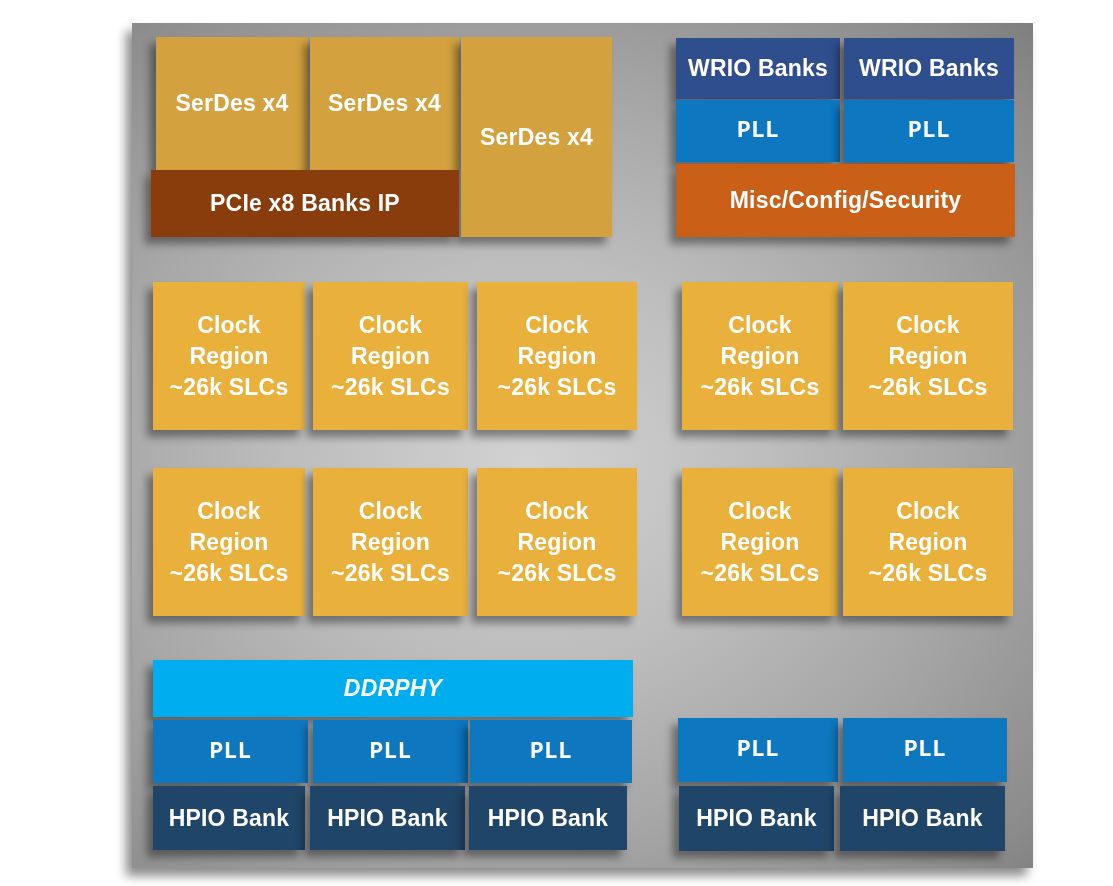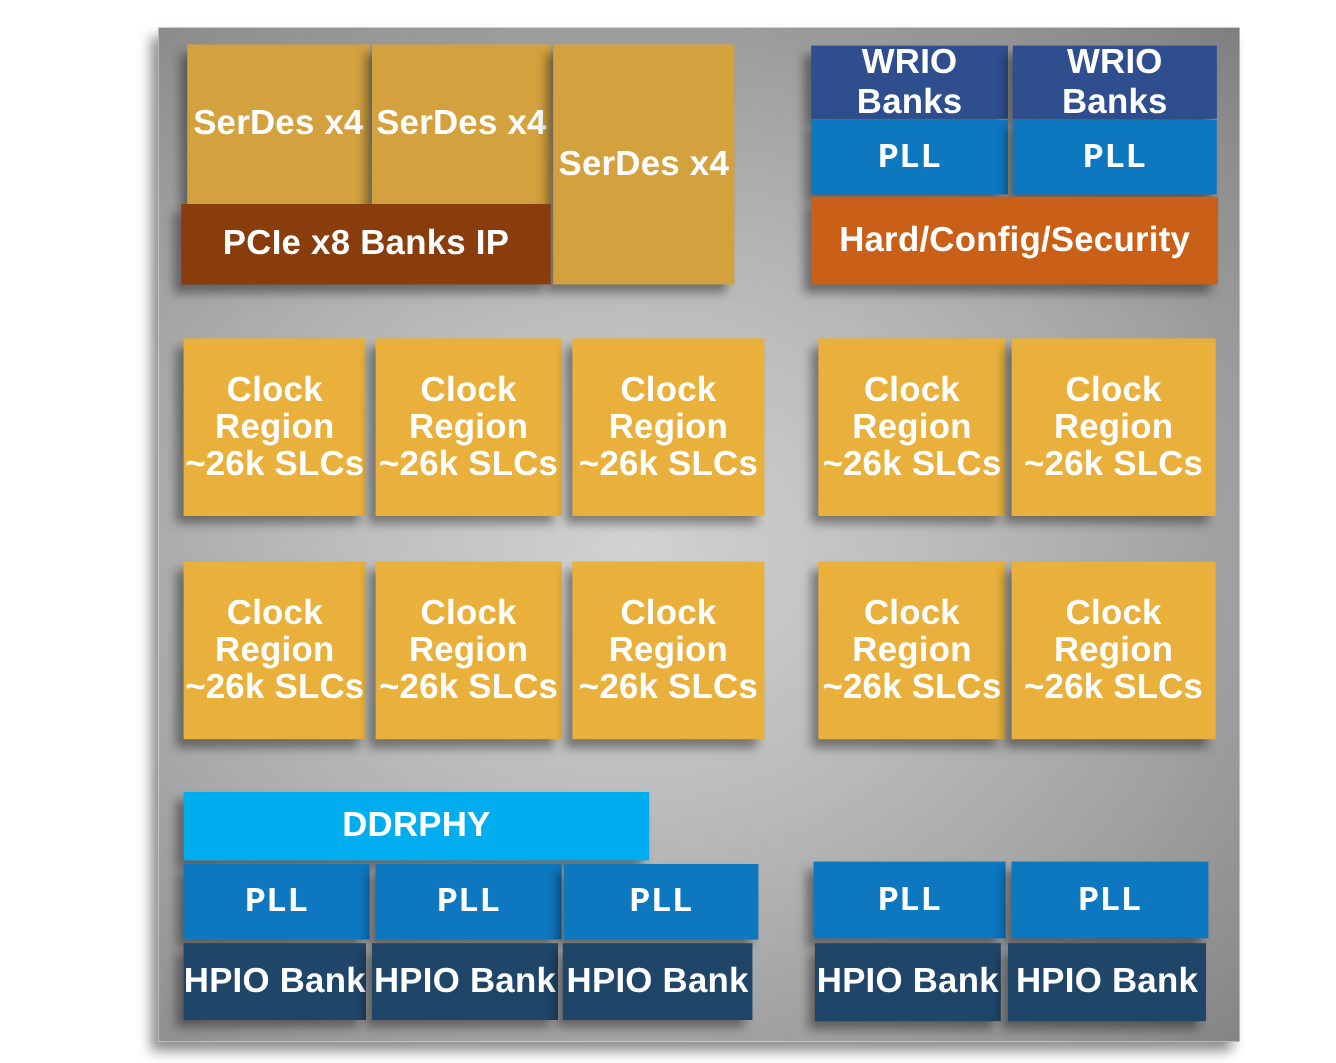--- a/index.html
+++ b/index.html
@@ -20,21 +20,21 @@
     box-shadow: -6px 8px 10px rgba(0,0,0,0.45);
   }
   .blk {
     position: absolute;
     display: flex;
     align-items: center;
     justify-content: center;
     text-align: center;
     color: #ffffff;
     font-weight: 700;
-    font-size: 29px;
+    font-size: 23px;
     letter-spacing: 0.2px;
     box-shadow: -6px 7px 8px rgba(0,0,0,0.40);
   }
   .clock { white-space: pre-line; line-height: 31px; text-align: center; }
   .gold   { background: #D3A23F; }
   .brown  { background: #8A3D0C; }
   .navy   { background: #2F4E8E; }
   .blue   { background: #0D77C0; font-family: Liberation Mono, monospace; }
   .orange { background: #CA6017; }
   .yellow { background: #E9B13B; }
@@ -49,21 +49,21 @@
 
     <div class="blk gold" style="left:24px;top:14px;width:152px;height:133px;">SerDes x4</div>
     <div class="blk gold" style="left:178px;top:14px;width:149px;height:133px;">SerDes x4</div>
     <div class="blk gold" style="left:329px;top:14px;width:151px;height:200px;">SerDes x4</div>
     <div class="blk brown" style="left:19px;top:147px;width:308px;height:67px;">PCIe x8 Banks IP</div>
 
     <div class="blk navy" style="left:544px;top:15px;width:164px;height:61px;">WRIO Banks</div>
     <div class="blk navy" style="left:712px;top:15px;width:170px;height:61px;">WRIO Banks</div>
     <div class="blk blue" style="left:544px;top:77px;width:164px;height:62px;">PLL</div>
     <div class="blk blue" style="left:712px;top:77px;width:170px;height:62px;">PLL</div>
-    <div class="blk orange" style="left:544px;top:141px;width:339px;height:73px;">Hard/Config/Security</div>
+    <div class="blk orange" style="left:544px;top:141px;width:339px;height:73px;">Misc/Config/Security</div>
 
     <div class="blk yellow clock" style="left:21px;top:259px;width:152px;height:148px;">Clock
 Region
 ~26k SLCs</div>
     <div class="blk yellow clock" style="left:181px;top:259px;width:155px;height:148px;">Clock
 Region
 ~26k SLCs</div>
     <div class="blk yellow clock" style="left:345px;top:259px;width:160px;height:148px;">Clock
 Region
 ~26k SLCs</div>
@@ -85,21 +85,21 @@
 Region
 ~26k SLCs</div>
 
     <div class="blk yellow clock" style="left:550px;top:445px;width:156px;height:148px;">Clock
 Region
 ~26k SLCs</div>
     <div class="blk yellow clock" style="left:711px;top:445px;width:170px;height:148px;">Clock
 Region
 ~26k SLCs</div>
 
-    <div class="blk cyan" style="left:21px;top:637px;width:388px;height:57px;">DDRPHY</div>
+    <div class="blk cyan" style="left:21px;top:637px;width:480px;height:57px;font-style:italic;">DDRPHY</div>
     <div class="blk blue" style="left:21px;top:697px;width:155px;height:63px;">PLL</div>
     <div class="blk blue" style="left:181px;top:697px;width:155px;height:63px;">PLL</div>
     <div class="blk blue" style="left:338px;top:697px;width:162px;height:63px;">PLL</div>
     <div class="blk dnavy" style="left:21px;top:763px;width:152px;height:64px;">HPIO Bank</div>
     <div class="blk dnavy" style="left:178px;top:763px;width:155px;height:64px;">HPIO Bank</div>
     <div class="blk dnavy" style="left:337px;top:763px;width:158px;height:64px;">HPIO Bank</div>
 
     <div class="blk blue" style="left:546px;top:695px;width:160px;height:64px;">PLL</div>
     <div class="blk blue" style="left:711px;top:695px;width:164px;height:64px;">PLL</div>
     <div class="blk dnavy" style="left:547px;top:763px;width:155px;height:65px;">HPIO Bank</div>

